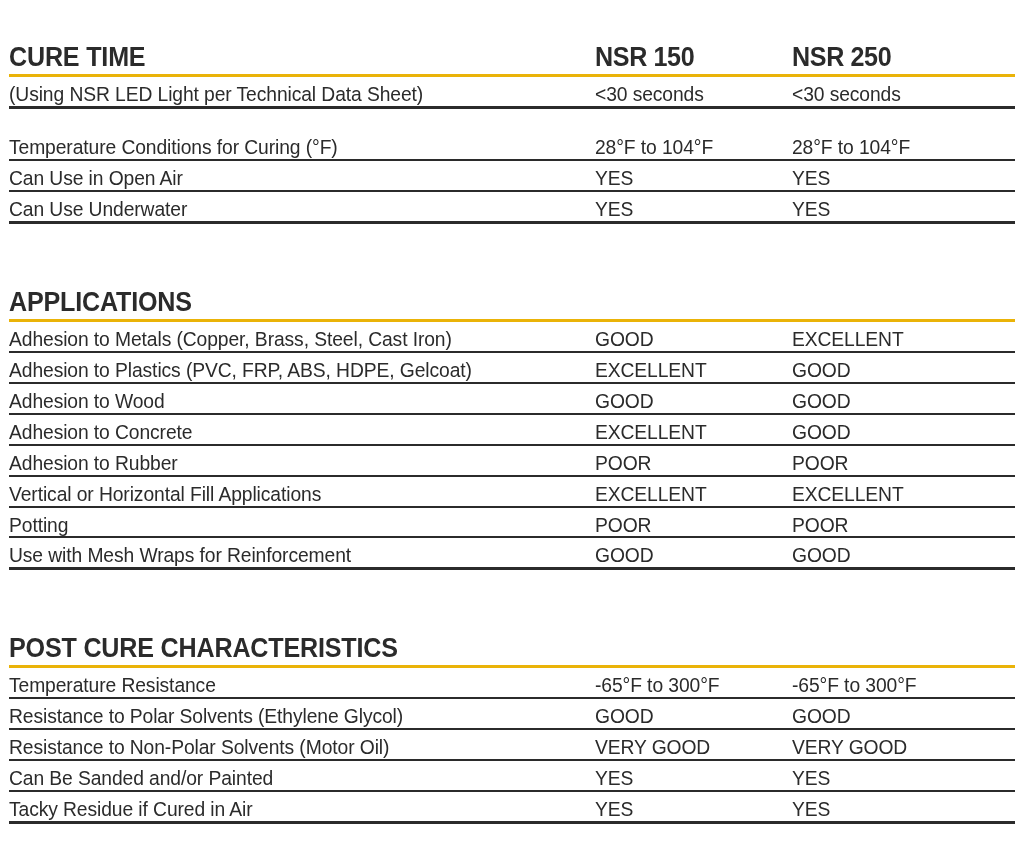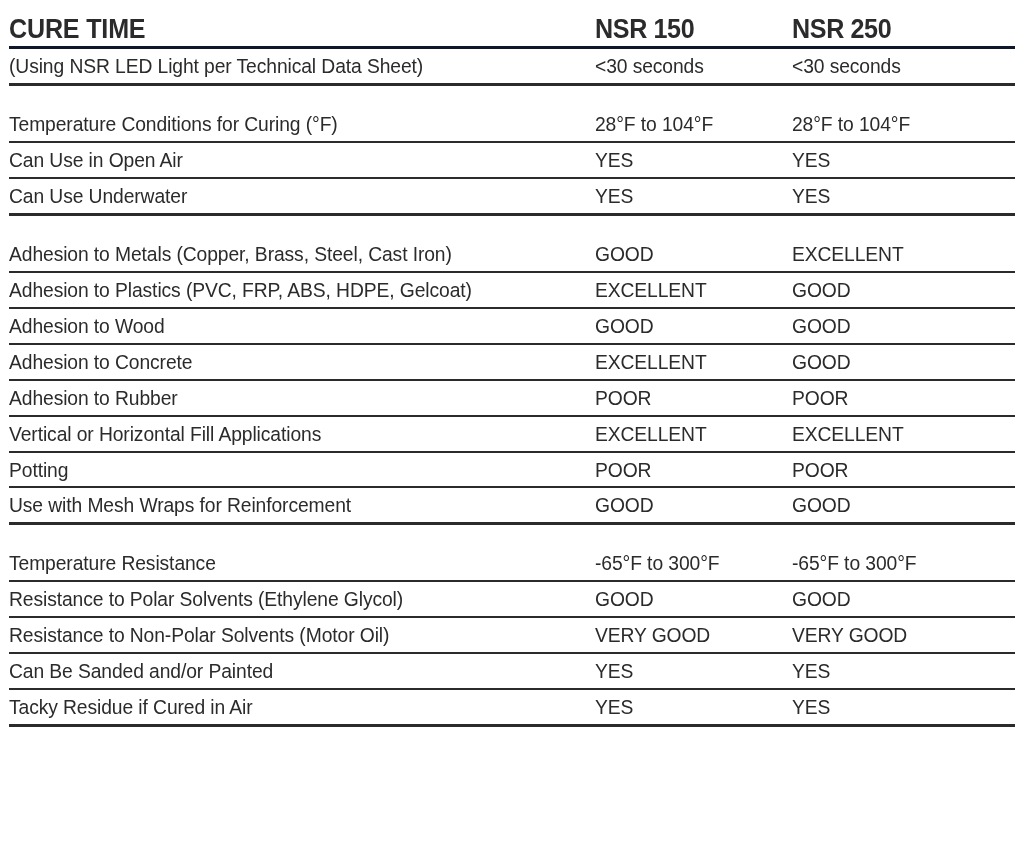--- a/index.html
+++ b/index.html
@@ -35,23 +35,24 @@
   .c-v1 {
     flex: 0 0 197px;
     max-width: 197px;
   }
   .c-v2 {
     flex: 1 1 auto;
   }
 
   
   .section-head {
-    padding-top: 16px;
+    padding-top: 4px;
     padding-bottom: 3px;
-    border-bottom: 3px solid #0f172a;
+    border-bottom: 3px solid #eab308;
+    margin-top: 40px;
   }
   .section-head .c-label {
     font-size: 27px;
     font-weight: bold;
     letter-spacing: -0.2px;
     line-height: 1.0;
     transform: scaleX(0.93);
     transform-origin: left bottom;
   }
   .section-head .c-v1,
@@ -66,21 +67,20 @@
 
   
   .section-head.plain .c-label {
     flex: 1 1 auto;
     max-width: none;
   }
 
   
   .data-row {
     padding-top: 6px;
-    padding-bottom: 5px;
     border-bottom: 2px solid #2b2b2b;
   }
   .data-row .c-label,
   .data-row .c-v1,
   .data-row .c-v2 {
     font-size: 20.5px;
     line-height: 1.12;
     letter-spacing: -0.1px;
     transform: scaleX(0.94);
     transform-origin: left bottom;
@@ -121,20 +121,23 @@
       <div class="c-label">Can Use in Open Air</div>
       <div class="c-v1">YES</div>
       <div class="c-v2">YES</div>
     </div>
     <div class="row data-row block-end">
       <div class="c-label">Can Use Underwater</div>
       <div class="c-v1">YES</div>
       <div class="c-v2">YES</div>
     </div>
     <div class="section-gap"></div>
+    <div class="row section-head plain">
+      <div class="c-label">APPLICATIONS</div>
+    </div>
     <div class="row data-row">
       <div class="c-label">Adhesion to Metals (Copper, Brass, Steel, Cast Iron)</div>
       <div class="c-v1">GOOD</div>
       <div class="c-v2">EXCELLENT</div>
     </div>
     <div class="row data-row">
       <div class="c-label">Adhesion to Plastics (PVC, FRP, ABS, HDPE, Gelcoat)</div>
       <div class="c-v1">EXCELLENT</div>
       <div class="c-v2">GOOD</div>
     </div>
@@ -162,20 +165,23 @@
       <div class="c-label">Potting</div>
       <div class="c-v1">POOR</div>
       <div class="c-v2">POOR</div>
     </div>
     <div class="row data-row block-end">
       <div class="c-label">Use with Mesh Wraps for Reinforcement</div>
       <div class="c-v1">GOOD</div>
       <div class="c-v2">GOOD</div>
     </div>
     <div class="section-gap"></div>
+    <div class="row section-head plain">
+      <div class="c-label">POST CURE CHARACTERISTICS</div>
+    </div>
     <div class="row data-row">
       <div class="c-label">Temperature Resistance</div>
       <div class="c-v1">-65°F to 300°F</div>
       <div class="c-v2">-65°F to 300°F</div>
     </div>
     <div class="row data-row">
       <div class="c-label">Resistance to Polar Solvents (Ethylene Glycol)</div>
       <div class="c-v1">GOOD</div>
       <div class="c-v2">GOOD</div>
     </div>

